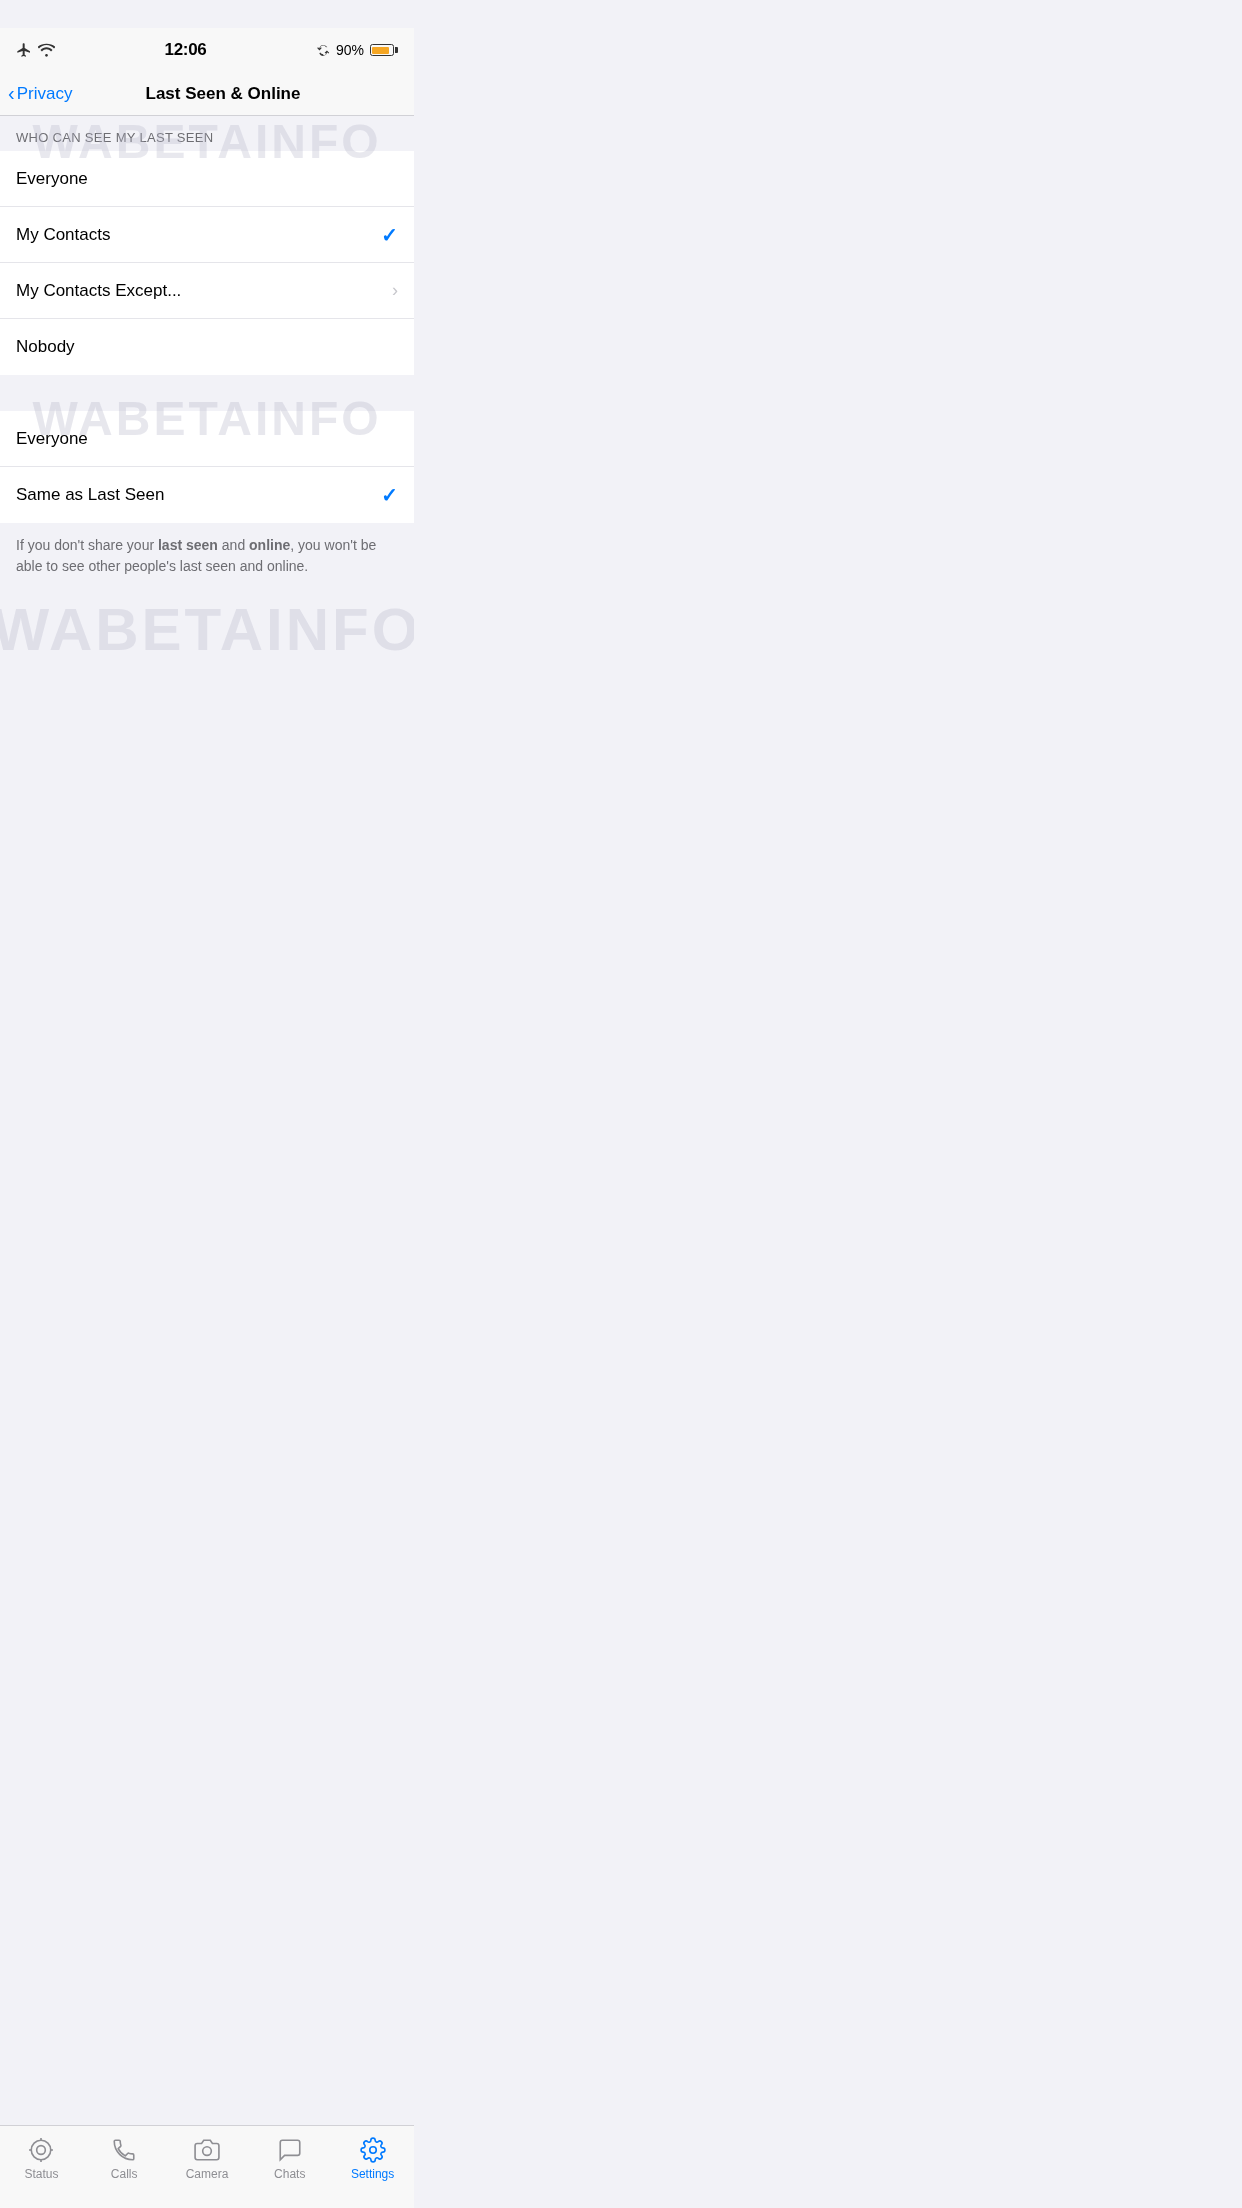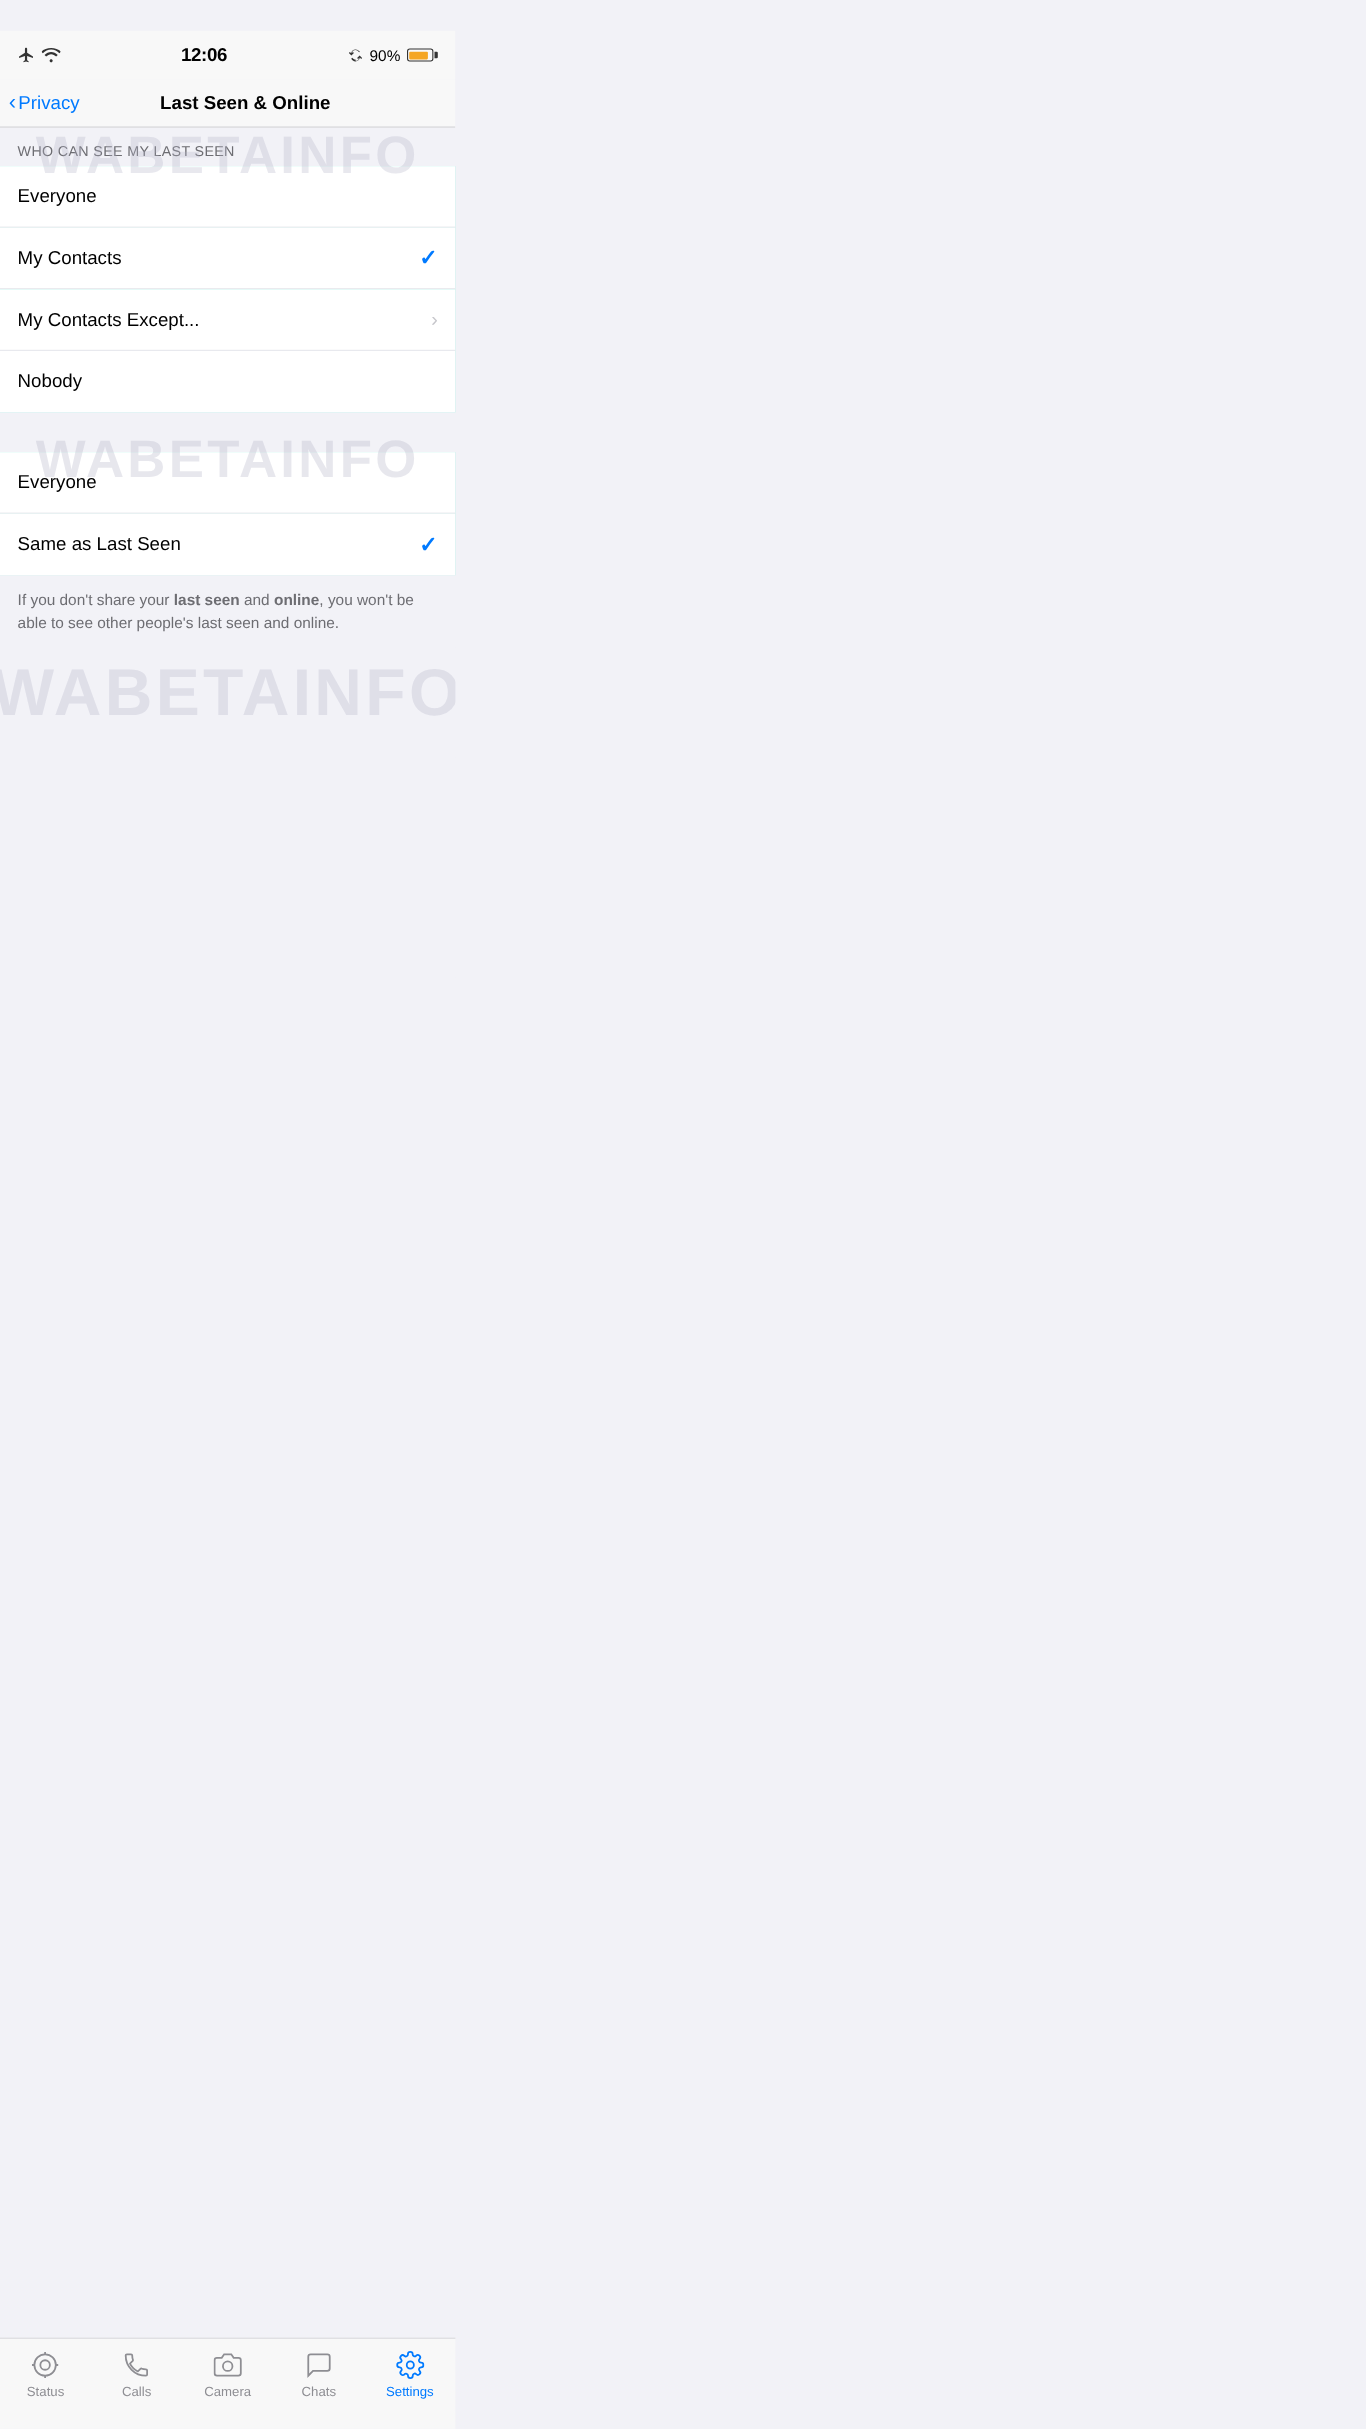--- a/index.html
+++ b/index.html
@@ -108,21 +108,21 @@
     .section-header {
       padding: 14px 16px 6px 16px;
       font-size: 13px;
       font-weight: 400;
       color: #6d6d72;
       letter-spacing: 0.3px;
       text-transform: uppercase;
       background: #f2f2f7;
     }
     .section-body {
-      background: #5eead4;
+      background: #a21caf;
     }
     .list-item {
       display: flex;
       align-items: center;
       justify-content: space-between;
       padding: 14px 16px;
       background: #fff;
       border-bottom: 1px solid #e5e5ea;
       min-height: 56px;
     }

